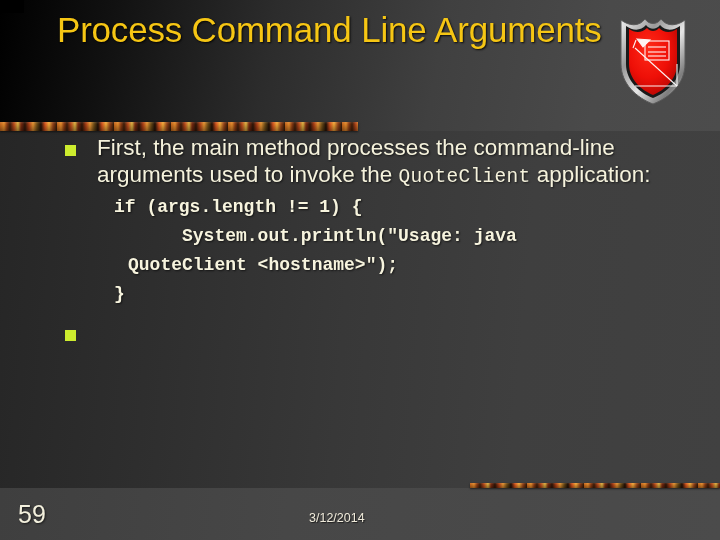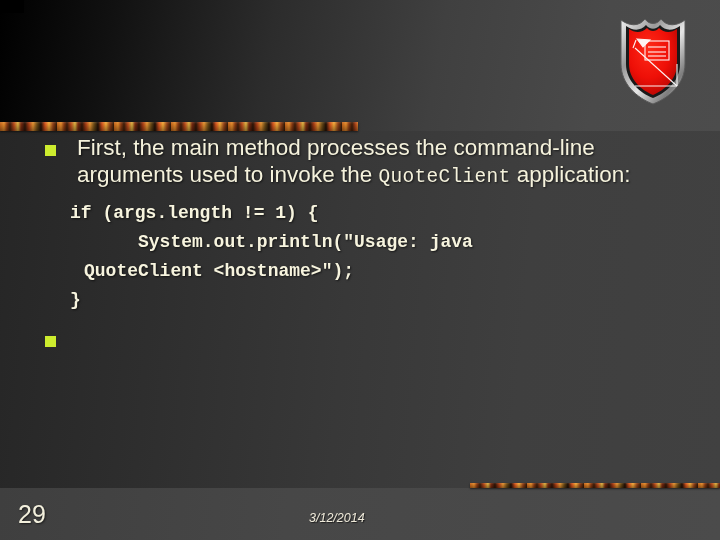--- a/index.html
+++ b/index.html
@@ -99,20 +99,21 @@
     position: absolute;
     left: 0;
     top: 134px;
     width: 720px;
   }
   .bullet-row {
     position: relative;
     padding-left: 77px;
     padding-right: 32px;
     margin-bottom: 2px;
+    margin-left: 20px;
   }
   .bullet-marker {
     position: absolute;
     left: 45px;
     top: 11px;
     width: 11px;
     height: 11px;
     background: #cdec2e;
   }
   .bullet-text {
@@ -122,22 +123,22 @@
     text-shadow: 1px 1px 2px rgba(0,0,0,0.6);
   }
   .mono-inline {
     font-family: "Liberation Mono", "DejaVu Sans Mono", monospace;
     font-size: 19.5px;
     letter-spacing: 0.3px;
   }
 
   
   .code-block {
-    margin: 8px 0 10px 0;
-    padding-left: 70px;
+    margin: 2px 0 10px 0;
+    padding-left: 114px;
     padding-right: 30px;
     color: #f7f4de;
     font-family: "Liberation Mono", "DejaVu Sans Mono", monospace;
     font-size: 18px;
     font-weight: bold;
     line-height: 29px;
     white-space: pre-wrap;
     text-shadow: 1px 1px 2px rgba(0,0,0,0.6);
   }
   .code-line { display: block; }
@@ -153,21 +154,20 @@
     font-size: 25px;
     text-shadow: 1px 1px 2px rgba(0,0,0,0.6);
   }
   .slide-date {
     position: absolute;
     left: 309px;
     top: 511px;
     color: #efeada;
     font-size: 12.5px;
     text-shadow: 1px 1px 1px rgba(0,0,0,0.6);
-    font-style: italic;
   }
 </style>
 </head>
 <body>
 
 <div id="slide">
 
   <div class="bg-base"></div>
   <div class="bg-body"></div>
   <div class="bg-footer"></div>
@@ -200,32 +200,33 @@
       <line x1="31" y1="38" x2="49" y2="38"></line>
       <line x1="31" y1="42" x2="49" y2="42"></line>
       <path d="M20 25 L33 26 L26 33 Z" fill="#ffffff"></path>
       <line x1="19" y1="26" x2="16" y2="34"></line>
       <line x1="18" y1="34" x2="60" y2="72"></line>
       <line x1="60" y1="50" x2="60" y2="72"></line>
       <line x1="18" y1="72" x2="60" y2="72"></line>
     </g>
   </svg>
 
+  <div class="title">Process Command Line Arguments</div>
 
   <div class="body-area">
 
     <div class="bullet-row">
       <span class="bullet-marker"></span>
       <div class="bullet-text"><span>First, the main method processes the command-line arguments used to invoke the </span><span class="mono-inline">QuoteClient</span><span> application:</span></div>
     </div>
 
     <div class="code-block"><span class="code-line">if (args.length != 1) {</span><span class="code-line ind1">System.out.println("Usage: java</span><span class="code-line wrap">QuoteClient &lt;hostname&gt;");</span><span class="code-line">}</span></div>
 
     <div class="bullet-row">
       <span class="bullet-marker"></span>
     </div>
 
   </div>
 
-  <div class="page-number">29</div>
+  <div class="page-number">59</div>
   <div class="slide-date">3/12/2014</div>
 
 </div>
 
 </body></html>

